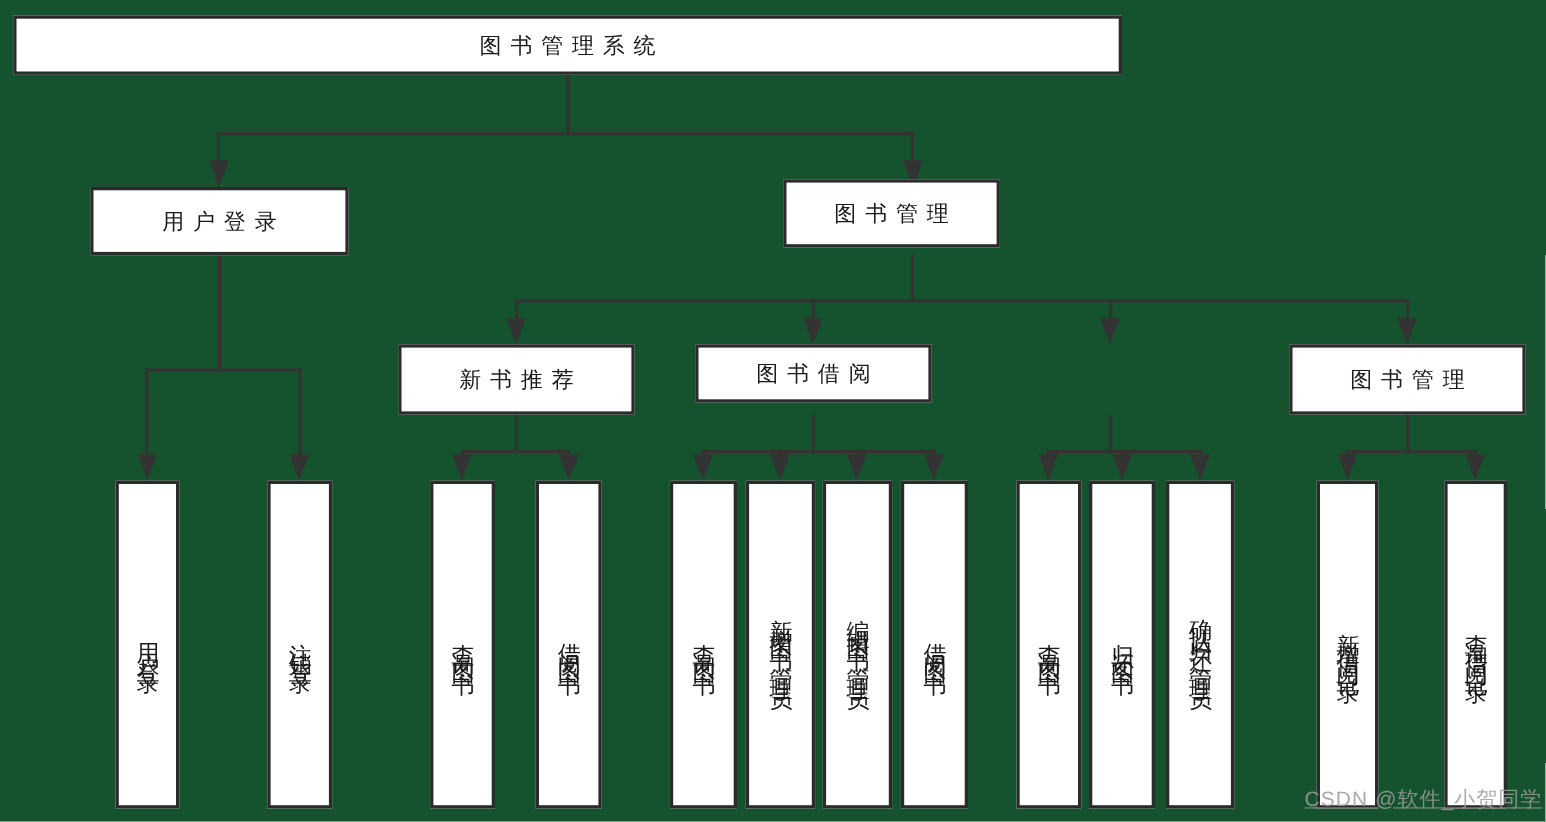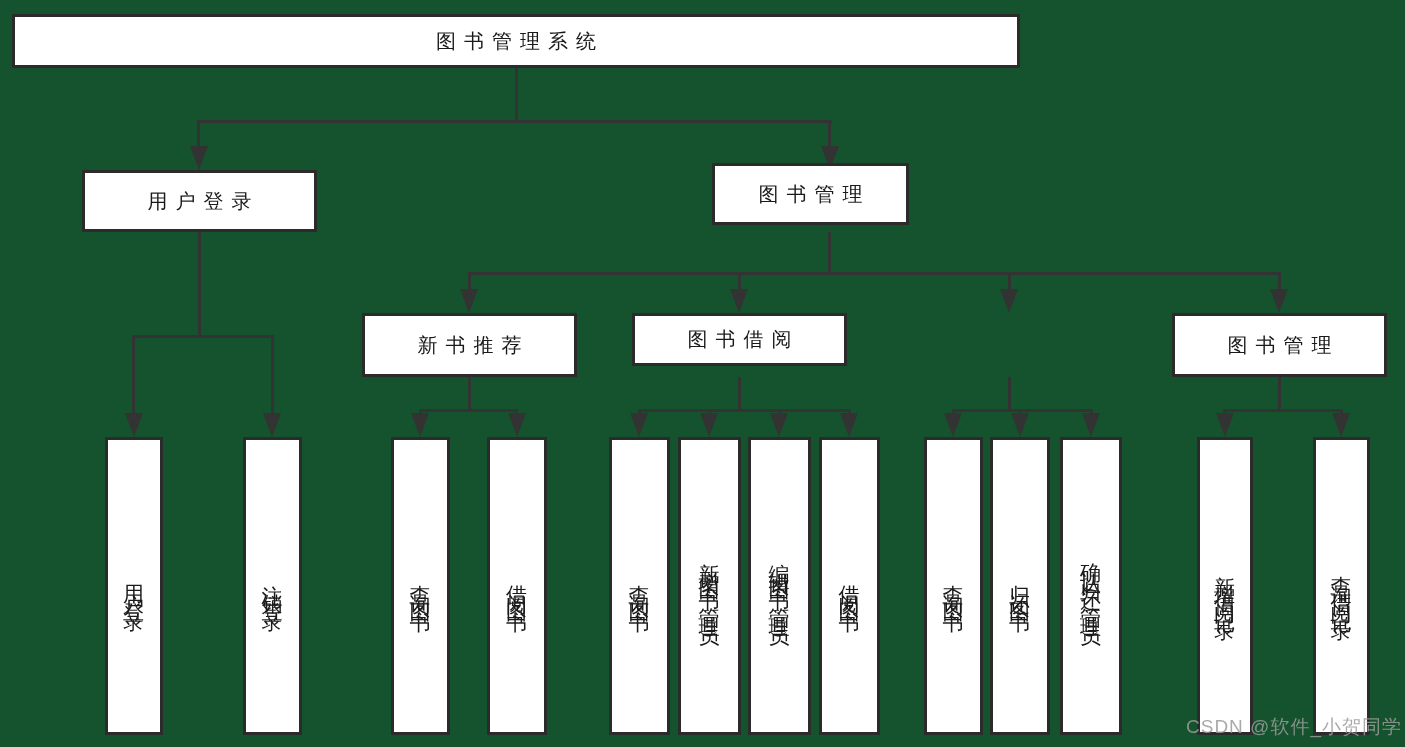--- a/index.html
+++ b/index.html
@@ -21,21 +21,21 @@
     font-size:21px; letter-spacing:9px; line-height:1;
   }
   .line{ position:absolute; background:var(--line); z-index:1; }
   .arrow{
     position:absolute; width:0; height:0; z-index:1;
     border-left:9px solid transparent; border-right:9px solid transparent;
     border-top:24px solid var(--line);
   }
   .watermark{
     position:absolute; left:1186px; top:714px; z-index:5;
-    font-size:19px; color:var(--wm); opacity:0.85; white-space:nowrap; letter-spacing:1px;
+    font-size:19px; color:var(--wm); opacity:0.85; white-space:nowrap; letter-spacing:1px;text-decoration:underline;
   }
 </style>
 </head>
 <body>
 
 <div id="canvas">
 
   <div class="box hbox" style="left:12px;top:14px;width:1008px;height:54px">
     <span>图书管理系统</span>
   </div>

